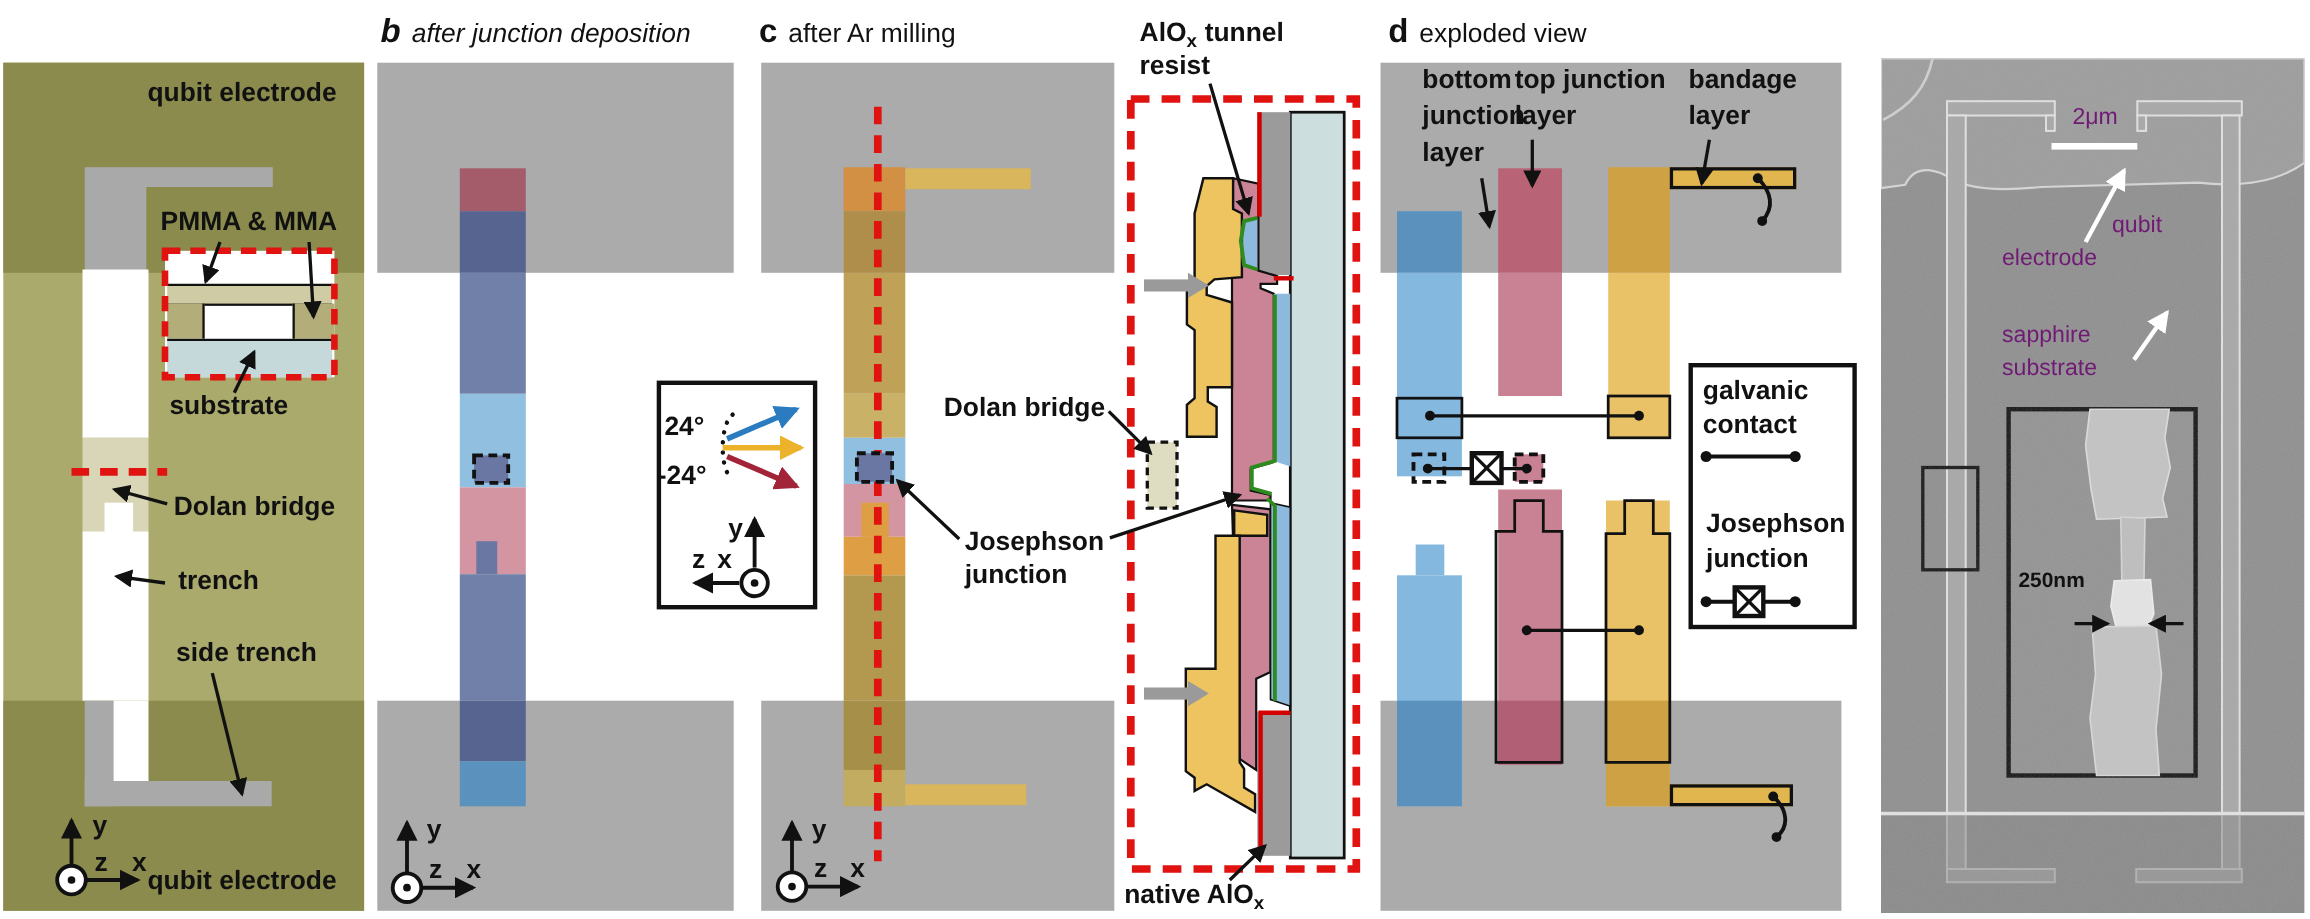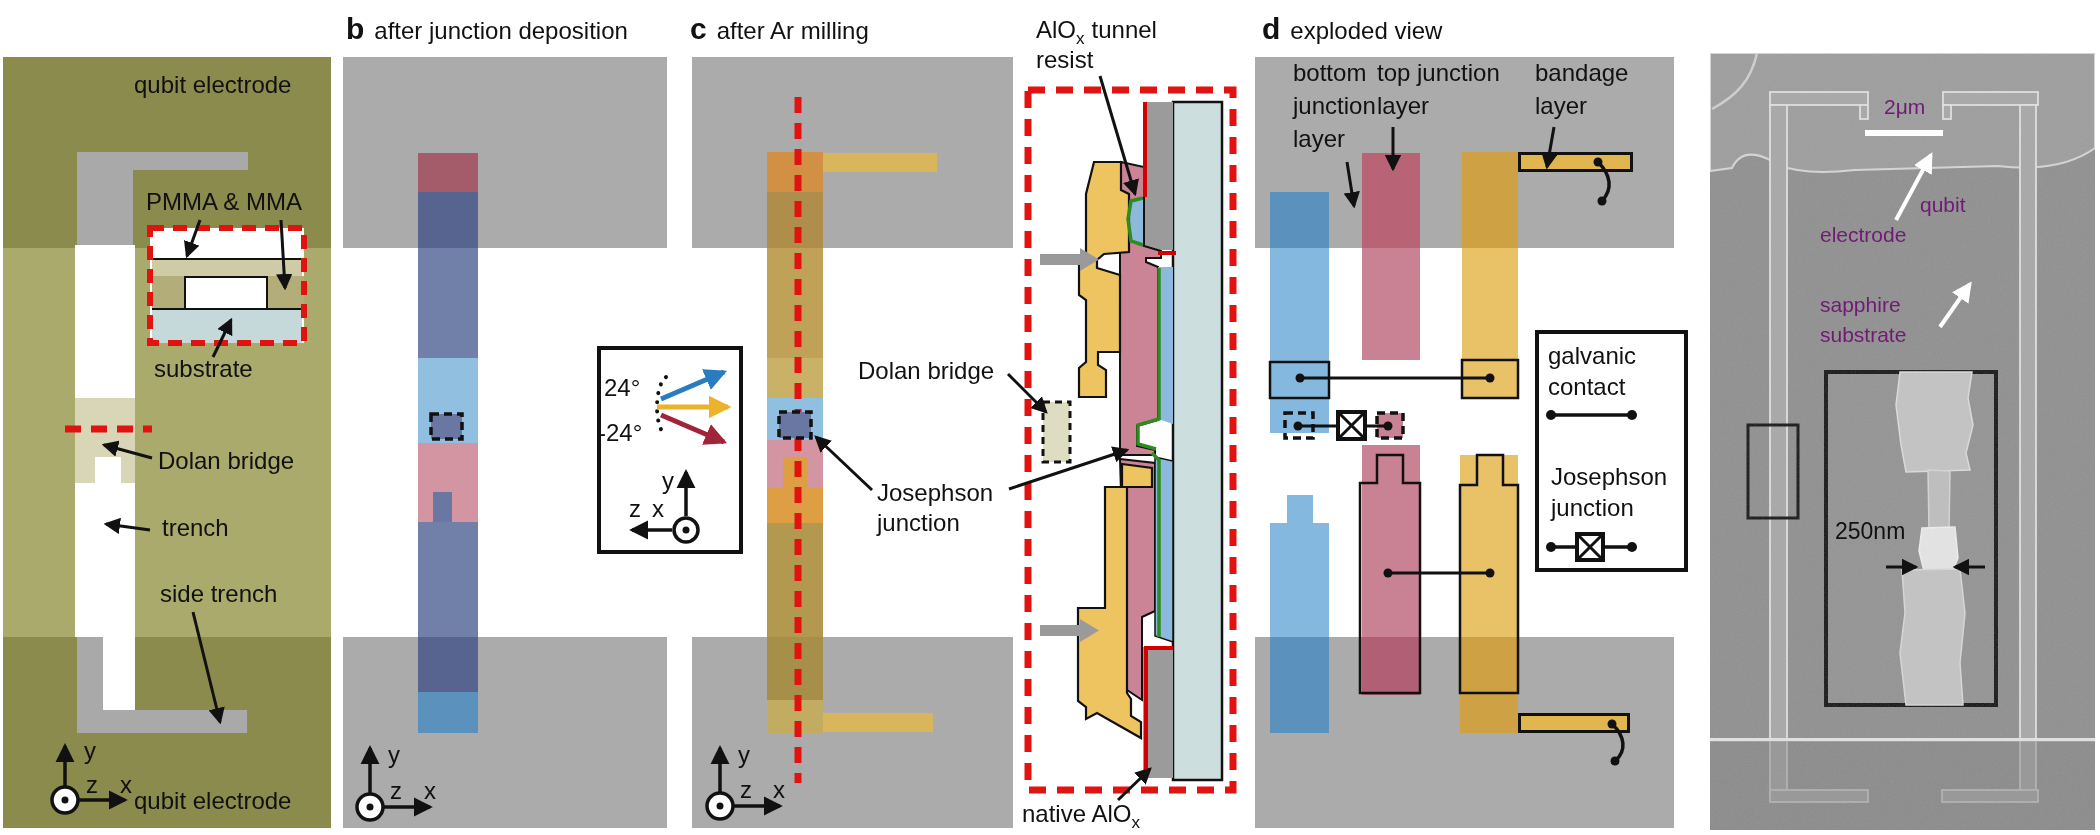--- a/index.html
+++ b/index.html
@@ -1,19 +1,19 @@
 <!DOCTYPE html>
 <html><head>
 <meta charset="utf-8">
 <style>
   html,body{margin:0;padding:0;background:#fff;}
   #fig{position:relative;width:2100px;height:835px;background:#fff;overflow:hidden;
        font-family:"Liberation Sans","DejaVu Sans",sans-serif;color:#111;}
   .abs{position:absolute;}
-  .lbl{position:absolute;font-size:24px;line-height:1.05;white-space:nowrap;color:#111;}
+  .lbl{position:absolute;font-size:24px;line-height:1.05;white-space:nowrap;color:#111;font-weight:bold;}
   .lblw{position:absolute;font-size:21px;line-height:1.05;white-space:nowrap;color:#701a75;}
   .ptitle{position:absolute;font-size:24px;white-space:nowrap;}
   .plet{font-weight:bold;font-size:30px;margin-right:10px;}
   svg{position:absolute;left:0;top:0;}
 </style>
 </head>
 <body>
 
 <div id="fig">
 
@@ -41,21 +41,21 @@
   <div class="abs" style="left:152px;top:308px;width:150px;height:33px;background:#c5d9da;border-top:2px solid #111;"></div>
 
   <div class="lbl" style="left:134px;top:72px;">qubit electrode</div>
   <div class="lbl" style="left:146px;top:189px;">PMMA &amp; MMA</div>
   <div class="lbl" style="left:154px;top:356px;">substrate</div>
   <div class="lbl" style="left:158px;top:448px;">Dolan bridge</div>
   <div class="lbl" style="left:162px;top:515px;">trench</div>
   <div class="lbl" style="left:160px;top:581px;text-align:right;">side trench</div>
   <div class="lbl" style="left:134px;top:788px;">qubit electrode</div>
 
-  <div class="ptitle" style="left:346px;top:12px;"><span class="plet">b</span><span>after junction deposition</span></div>
+  <div class="ptitle" style="left:346px;top:12px;font-style:italic;"><span class="plet">b</span><span>after junction deposition</span></div>
 
   <div class="abs" style="left:343px;top:57px;width:324px;height:191px;background:#ababab;"></div>
   <div class="abs" style="left:343px;top:637px;width:324px;height:191px;background:#ababab;"></div>
   <div class="abs" style="left:418px;top:153px;width:60px;height:39px;background:#a55c6a;"></div>
   <div class="abs" style="left:418px;top:192px;width:60px;height:56px;background:#57648f;"></div>
   <div class="abs" style="left:418px;top:248px;width:60px;height:110px;background:#7180a9;"></div>
   <div class="abs" style="left:418px;top:358px;width:60px;height:85px;background:#90bfdf;"></div>
   <div class="abs" style="left:418px;top:443px;width:60px;height:79px;background:#d495a3;"></div>
   <div class="abs" style="left:433px;top:492px;width:19px;height:30px;background:#6b77a3;"></div>
   <div class="abs" style="left:418px;top:522px;width:60px;height:115px;background:#7180a9;"></div>
@@ -164,21 +164,21 @@
     <rect x="38" y="372" width="50" height="93" fill="none" stroke="#111" stroke-width="3"></rect>
     <rect x="0" y="0" width="385" height="777" filter="url(#nz)"></rect>
     <rect x="155" y="77" width="78" height="6" fill="#fff"></rect>
   </svg>
 
   <div class="lblw" style="left:1884px;top:96px;">2μm</div>
   <div class="lblw" style="left:1920px;top:194px;">qubit</div>
   <div class="lblw" style="left:1820px;top:224px;">electrode</div>
   <div class="lblw" style="left:1820px;top:294px;">sapphire</div>
   <div class="lblw" style="left:1820px;top:324px;">substrate</div>
-  <div class="lbl" style="left:1835px;top:519px;font-size:23px;">250nm</div>
+  <div class="lbl" style="left:1835px;top:519px;font-size:19px;">250nm</div>
 
   <svg width="2100" height="835" viewBox="0 0 2100 835" style="pointer-events:none;">
     <defs>
       <marker id="ab" viewBox="0 0 10 10" refX="8.5" refY="5" markerWidth="5.5" markerHeight="5.5" orient="auto-start-reverse">
           <path d="M0,0L10,5L0,10z" fill="#111"></path>
         </marker>
       <marker id="aw" viewBox="0 0 10 10" refX="8.5" refY="5" markerWidth="5" markerHeight="5" orient="auto-start-reverse">
           <path d="M0,0L10,5L0,10z" fill="#fff"></path>
         </marker>
       <marker id="abl" viewBox="0 0 10 10" refX="8.5" refY="5" markerWidth="4.5" markerHeight="4.5" orient="auto-start-reverse">

